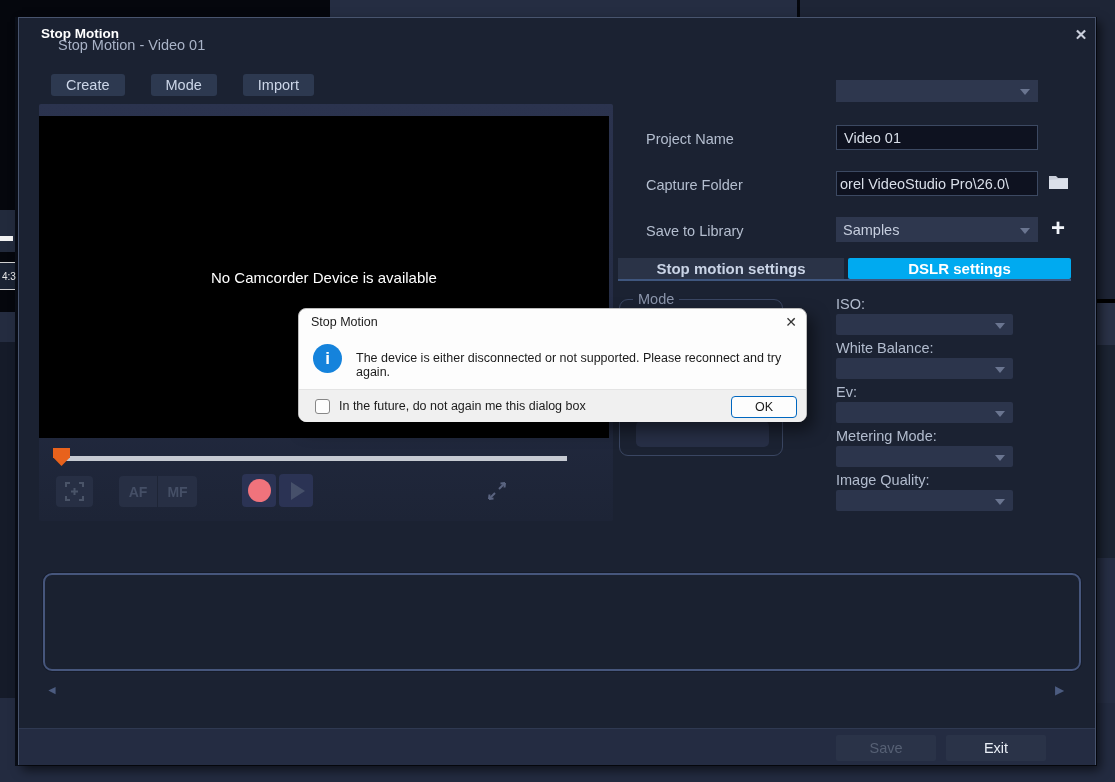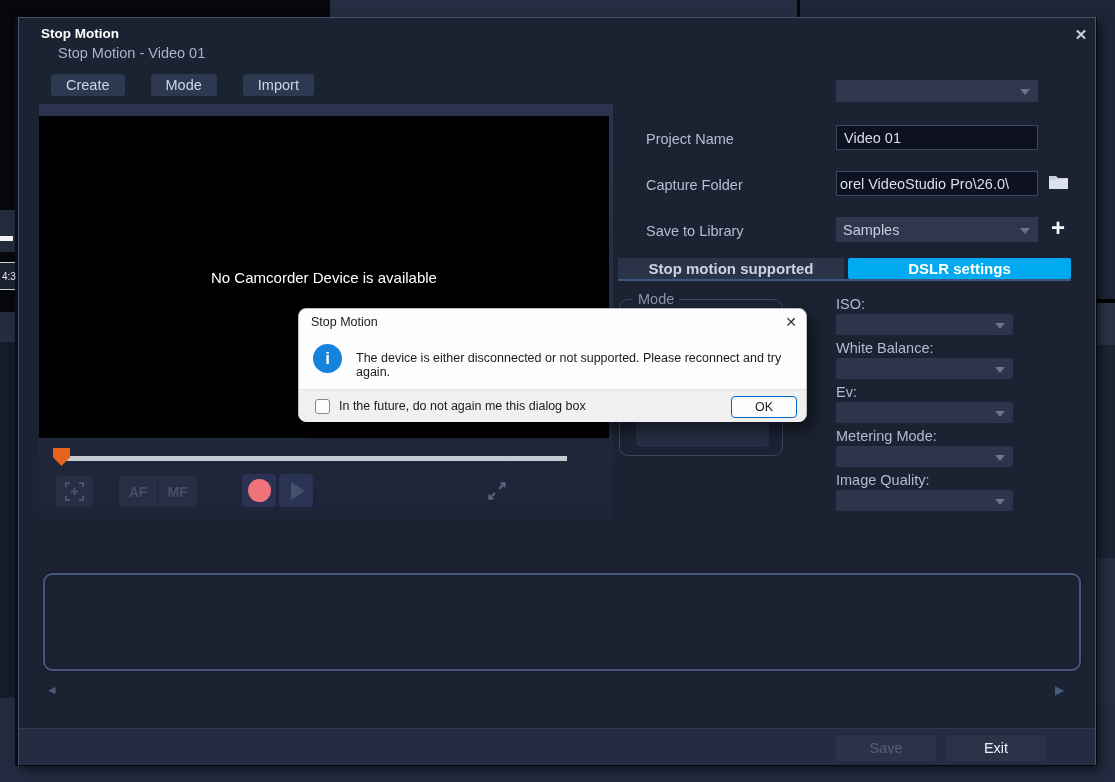--- a/index.html
+++ b/index.html
@@ -25,21 +25,21 @@
   .bg-right-p3 { left:1097px; top:558px; width:18px; height:145px; background:#262e44; }
   .bg-right-p4 { left:1097px; top:703px; width:18px; height:79px; background:#232b40; }
   .bg-bottom { left:0; top:766px; width:1115px; height:16px; background:#232b40; }
 
   
   .dialog { left:18px; top:17px; width:1078px; height:748px; background:#1b2232;
             border:1px solid #48546e; box-shadow:4px 5px 10px rgba(0,0,0,.6); }
   .dlg-title { left:22px; top:8px; font-size:13.5px; font-weight:bold; color:#ffffff; }
   .dlg-close { left:1050px; top:5px; width:24px; height:24px; color:#c9cedb; font-size:15px; font-weight:bold;
                text-align:center; line-height:24px; cursor:pointer; }
-  .dlg-subtitle { left:39px; top:27px; font-size:14.5px; color:#a9b3c7; }
+  .dlg-subtitle { left:39px; top:19px; font-size:14.5px; color:#a9b3c7; }
   .toolbar { left:32px; top:56px; display:flex; gap:26px; }
   .tb-btn { background:#2d3950; color:#ccd6e8; font-size:14.5px; padding:3px 15px; border-radius:3px; cursor:pointer; }
 
   
   .preview { left:20px; top:86px; width:574px; height:417px; border-radius:2px;
              background:linear-gradient(180deg,#2b334e 0%,#242c44 55%,#1d2436 100%); }
   .video { left:0; top:12px; width:570px; height:322px; background:#000; display:flex; align-items:center; justify-content:center; }
   .video-msg { color:#ffffff; font-size:15px; }
   .slider-track { left:22px; top:352px; width:506px; height:5px; background:#c6cad2; }
   .slider-handle { left:14px; top:344px; width:17px; height:18px; background:#e8621c;
@@ -212,21 +212,21 @@
   </div>
 
   <div class="abs label sl-label">Save to Library</div>
   <div class="abs dropdown sl-dd">
     <span>Samples</span>
     <span class="dd-arrow"></span>
   </div>
   <div class="abs plus-btn">+</div>
 
   <div class="abs tabs-line"></div>
-  <div class="tab tab-inactive">Stop motion supported</div>
+  <div class="tab tab-inactive">Stop motion settings</div>
   <div class="tab tab-active">DSLR settings</div>
 
   <div class="abs mode-group">
     <span class="mode-label">Mode</span>
     <div class="mode-inner-btn"></div>
   </div>
 
   <div class="dslr-label" style="top:278px">ISO:</div>
   <div class="dslr-dd" style="top:296px">
       <span class="dd-arrow"></span>

